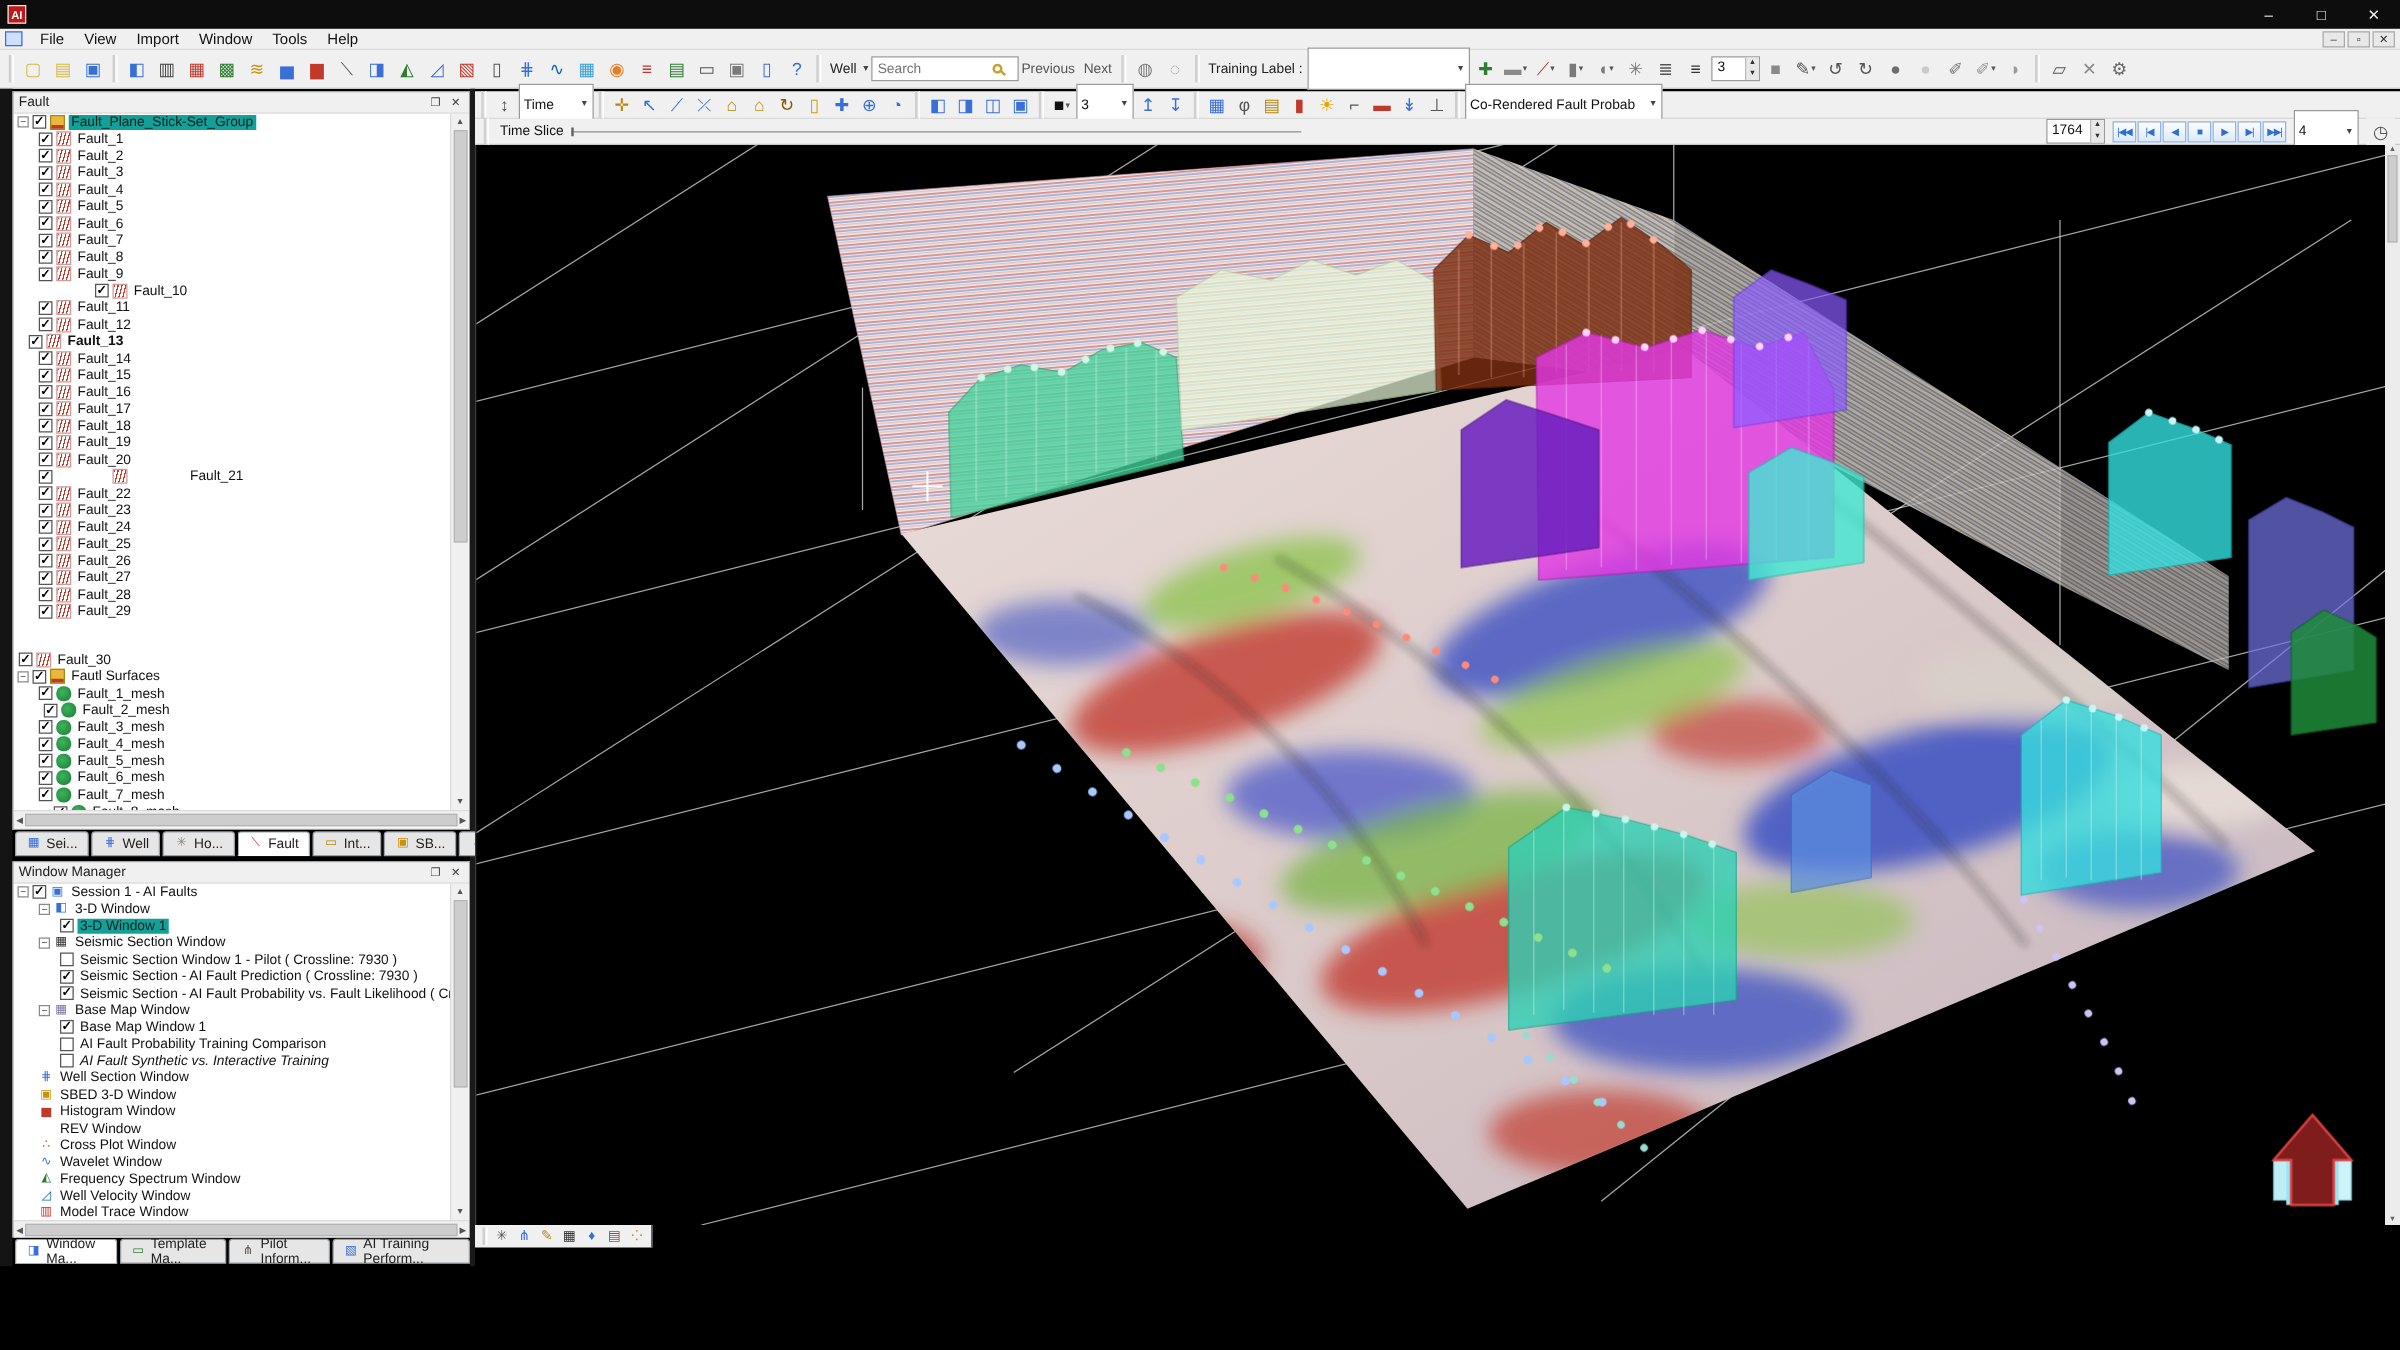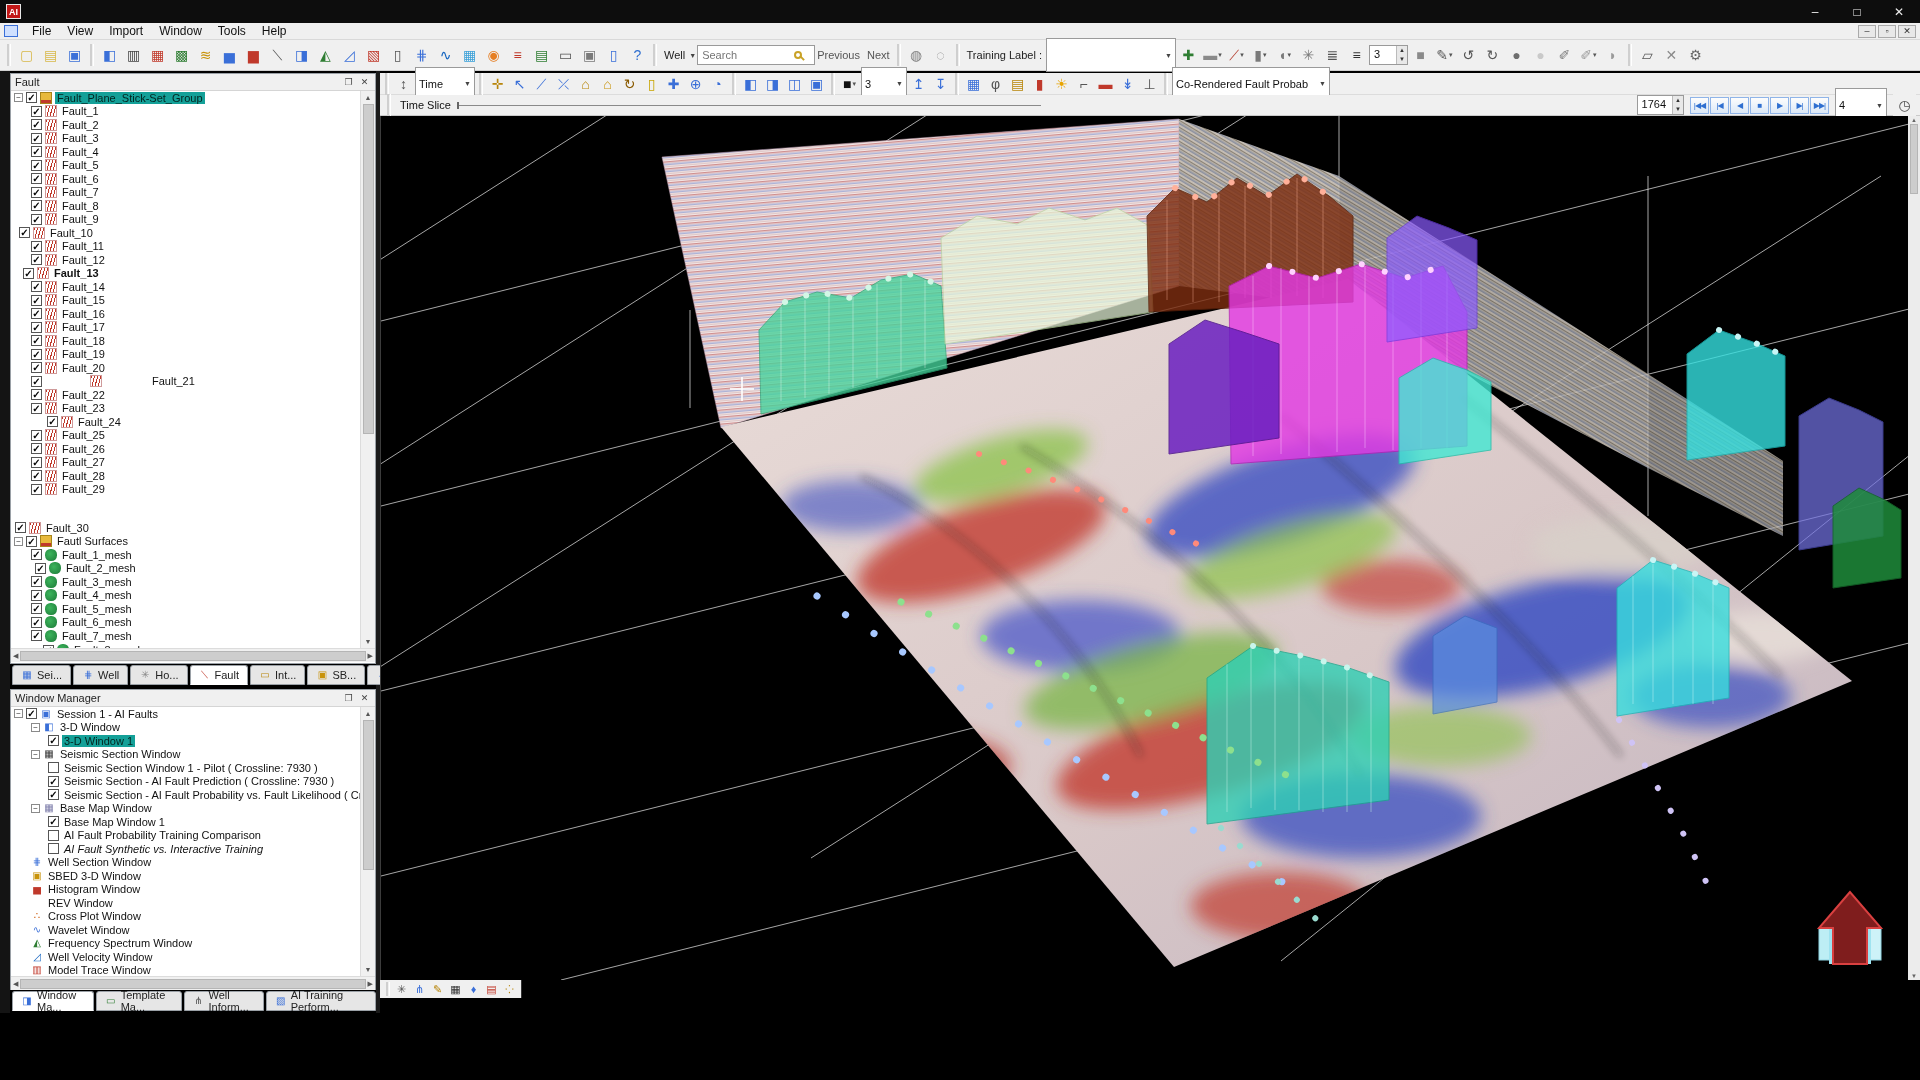--- a/index.html
+++ b/index.html
@@ -366,21 +366,21 @@
           <span class="lbl">Fault_8</span>
         </div>
 
         <div class="trow" style="padding-left: 20px;">
 
           <span class="cb on"></span>
           <span class="tico ic-fault"></span>
           <span class="lbl">Fault_9</span>
         </div>
 
-        <div class="trow" style="padding-left: 8px;">
+        <div class="trow" style="padding-left: 20px; margin-left: 45px;">
 
           <span class="cb on"></span>
           <span class="tico ic-fault"></span>
           <span class="lbl">Fault_10</span>
         </div>
 
         <div class="trow" style="padding-left: 20px;">
 
           <span class="cb on"></span>
           <span class="tico ic-fault"></span>
@@ -464,21 +464,21 @@
           <span class="lbl">Fault_22</span>
         </div>
 
         <div class="trow" style="padding-left: 20px;">
 
           <span class="cb on"></span>
           <span class="tico ic-fault"></span>
           <span class="lbl">Fault_23</span>
         </div>
 
-        <div class="trow" style="padding-left: 36px;">
+        <div class="trow" style="padding-left: 20px;">
 
           <span class="cb on"></span>
           <span class="tico ic-fault"></span>
           <span class="lbl">Fault_24</span>
         </div>
 
         <div class="trow" style="padding-left: 20px;">
 
           <span class="cb on"></span>
           <span class="tico ic-fault"></span>
@@ -817,21 +817,21 @@
         <span>Window Ma...</span>
       </span>
 
       <span class="tab">
         <span class="tico ic-template-manager-tab" style="color: rgb(46, 125, 50);">▭</span>
         <span>Template Ma...</span>
       </span>
 
       <span class="tab">
         <span class="tico ic-well-information-tab" style="color: rgb(85, 85, 85);">⋔</span>
-        <span>Well Inform...</span>
+        <span>Pilot Inform...</span>
       </span>
 
       <span class="tab">
         <span class="tico ic-ai-training-performance-tab" style="color: rgb(58, 111, 216);">▧</span>
         <span>AI Training Perform...</span>
       </span>
     </span>
 </div>
 
 <div id="view3dtoolbar" class="toolbar">

